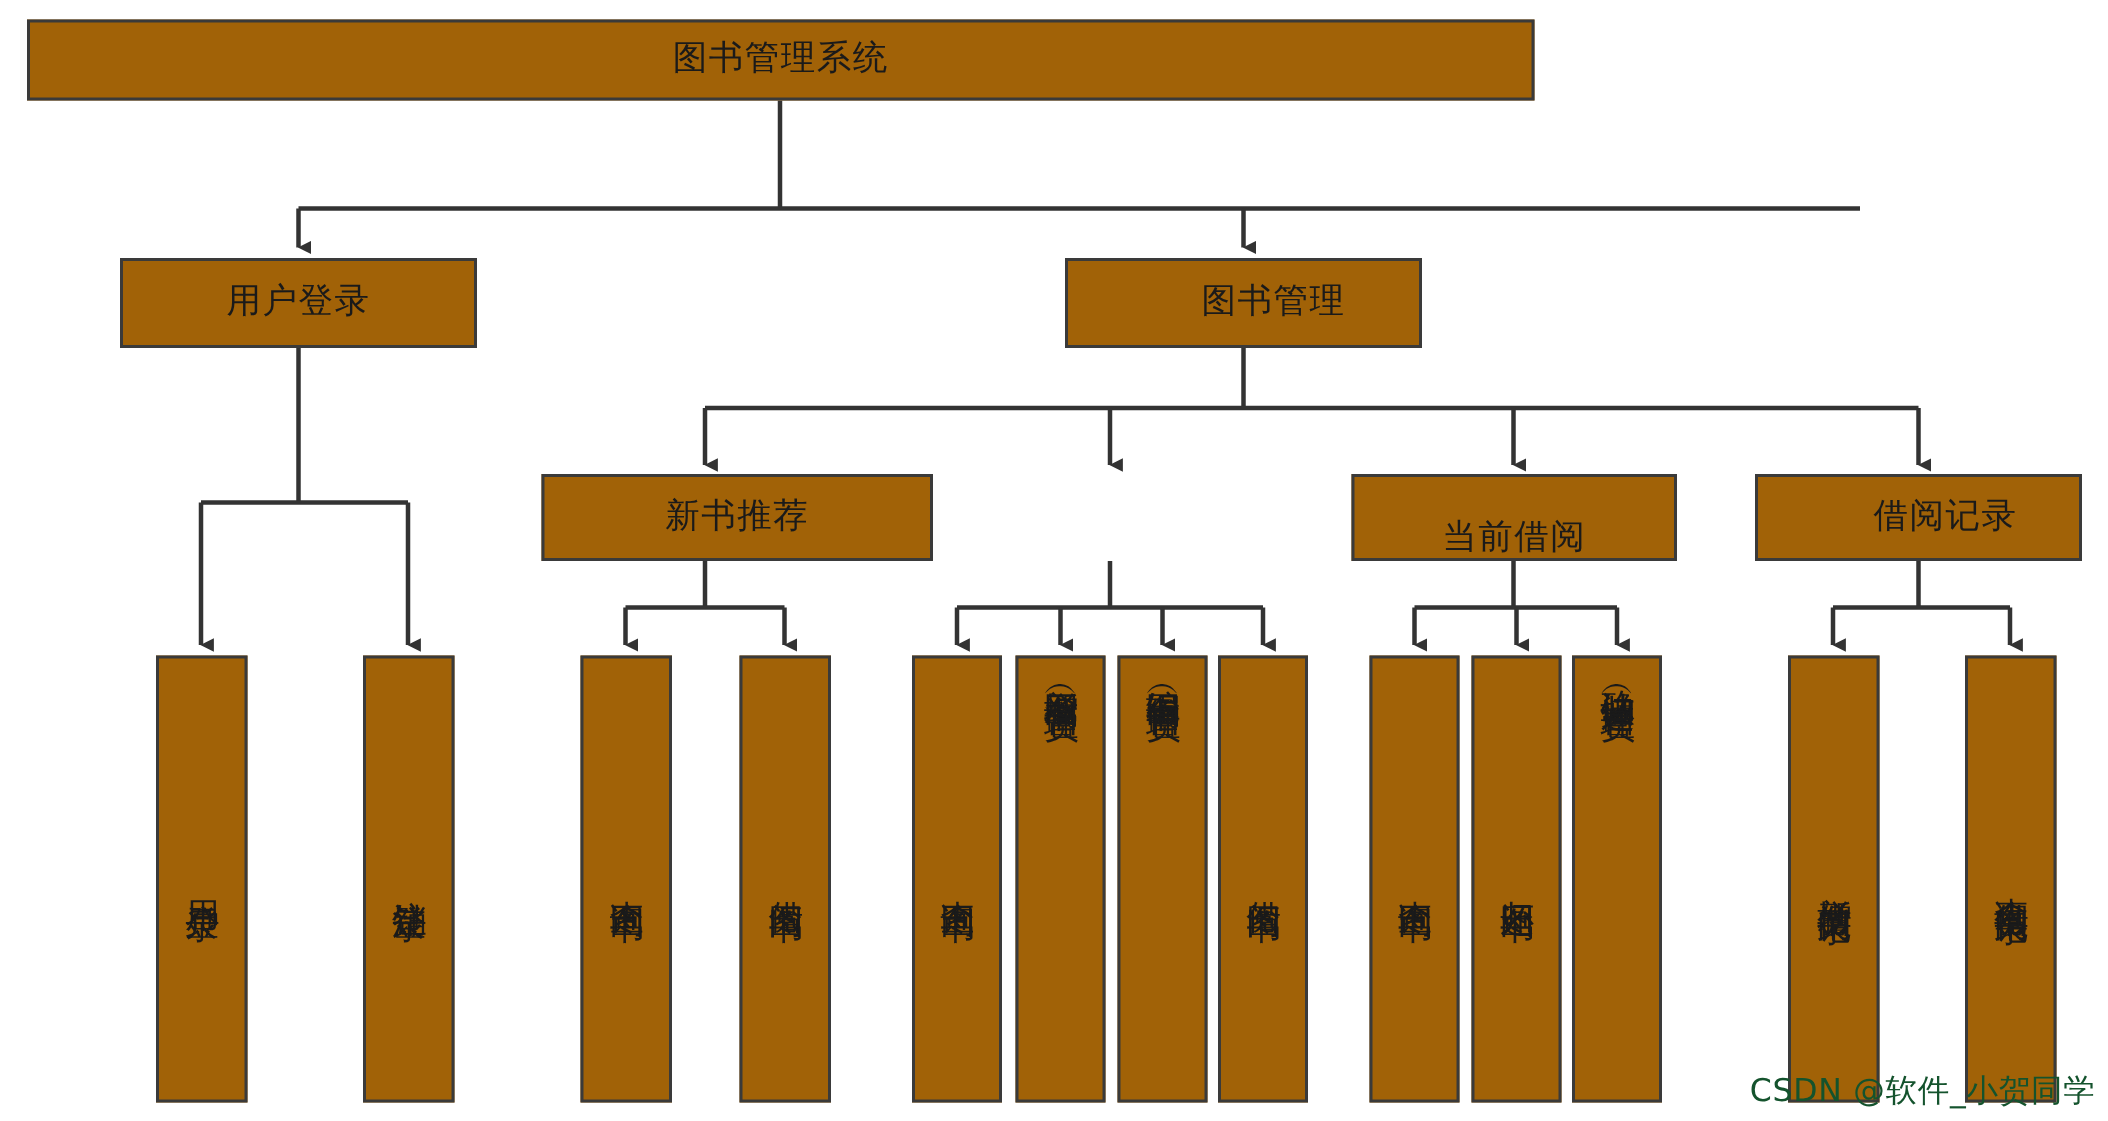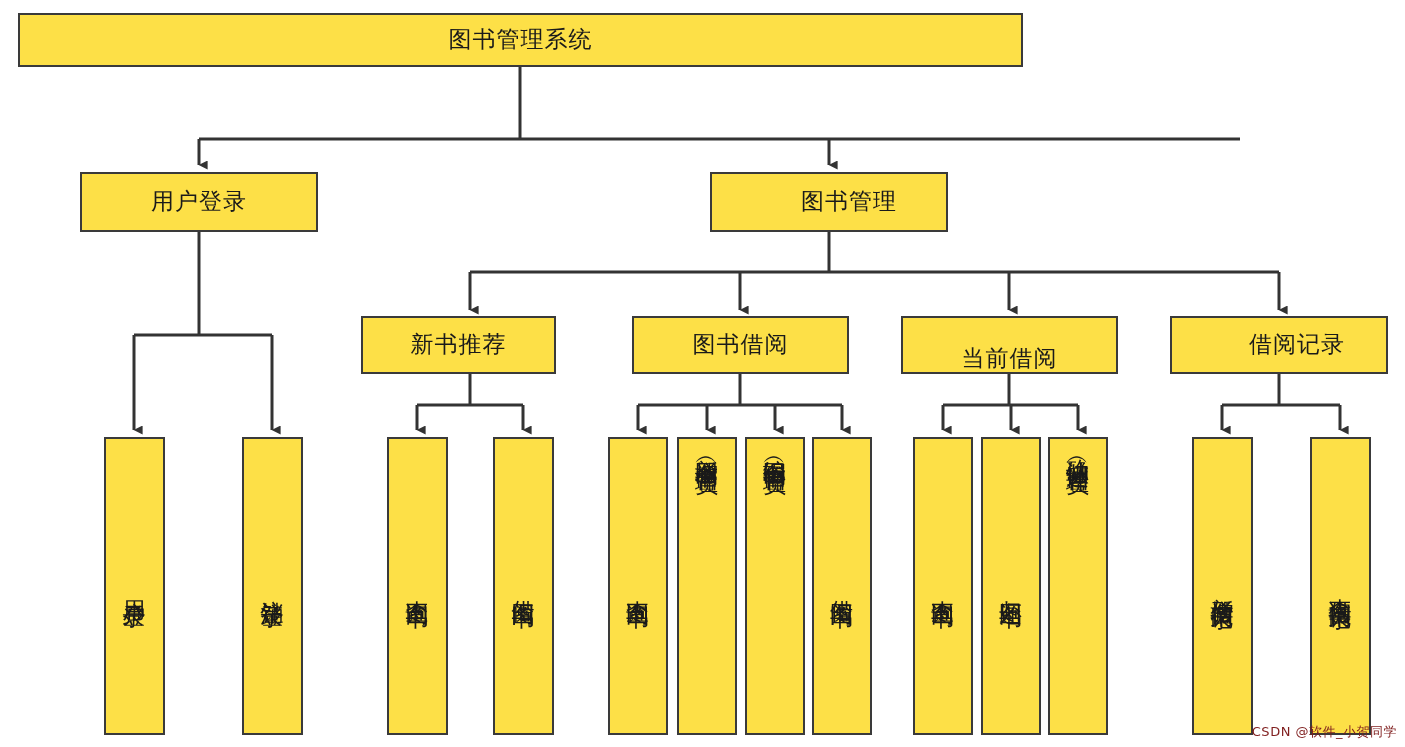--- a/index.html
+++ b/index.html
@@ -22,21 +22,21 @@
     position: absolute;
     left: 0;
     top: 0;
     width: 1405px;
     height: 747px;
     pointer-events: none;
   }
   .node {
     position: absolute;
     box-sizing: border-box;
-    background: #fde047;
+    background: #a16207;
     border: 2px solid #3a3a3a;
     display: flex;
     align-items: center;
     justify-content: center;
     color: #1a1a1a;
     line-height: 1.18;
   }
   .node-label {
     display: block;
     text-align: center;
@@ -64,22 +64,22 @@
   }
   
   .node.v.center {
     align-items: center;
     padding-top: 0;
   }
   #watermark {
     position: absolute;
     right: 8px;
     bottom: 6px;
-    font-size: 13px;
-    color: #7f1d1d;
+    font-size: 21px;
+    color: #14532d;
     letter-spacing: 0.5px;
     white-space: nowrap;
     user-select: none;
   }
 </style>
 </head>
 <body>
 
 <div id="diagram-root">
 
@@ -138,27 +138,24 @@
   </div>
 
   <div class="node h" style="left:80px; top:172px; width:238px; height:60px;">
     <span class="node-label">用户登录</span>
   </div>
 
   <div class="node h" style="left:710px; top:172px; width:238px; height:60px;padding-left:40px;">
     <span class="node-label">图书管理</span>
   </div>
 
-  <div class="node h" style="left:361px; top:316px; width:195px; height:58px;">
+  <div class="node h" style="left:361px; top:316px; width:261px; height:58px;">
     <span class="node-label">新书推荐</span>
   </div>
 
-  <div class="node h" style="left:632px; top:316px; width:217px; height:58px;">
-    <span class="node-label">图书借阅</span>
-  </div>
 
   <div class="node h" style="left:901px; top:316px; width:217px; height:58px;align-items:flex-end;">
     <span class="node-label">当前借阅</span>
   </div>
 
   <div class="node h" style="left:1170px; top:316px; width:218px; height:58px;padding-left:36px;">
     <span class="node-label">借阅记录</span>
   </div>
 
   <div class="node v center" style="left:104px; top:437px; width:61px; height:298px;">

